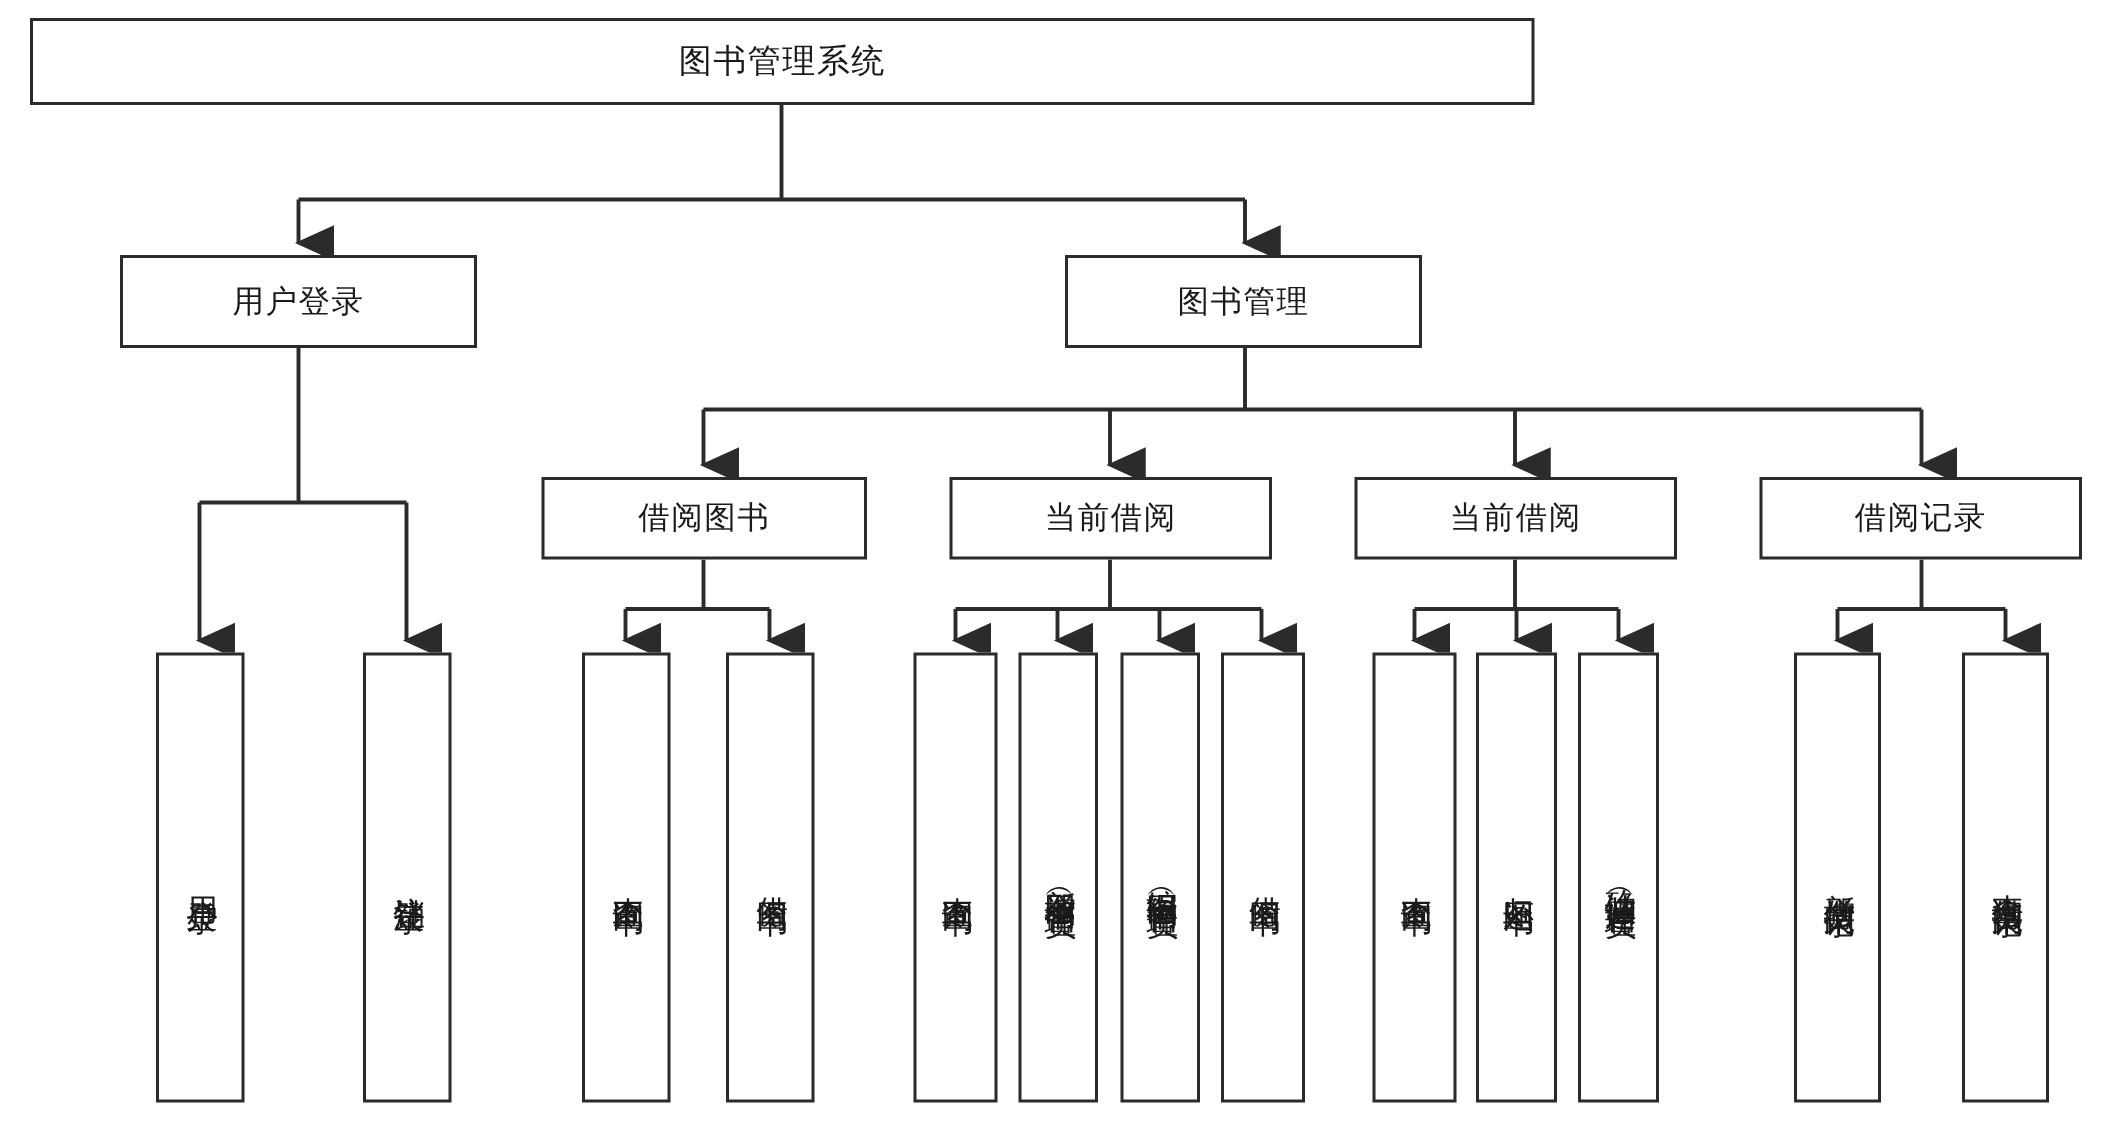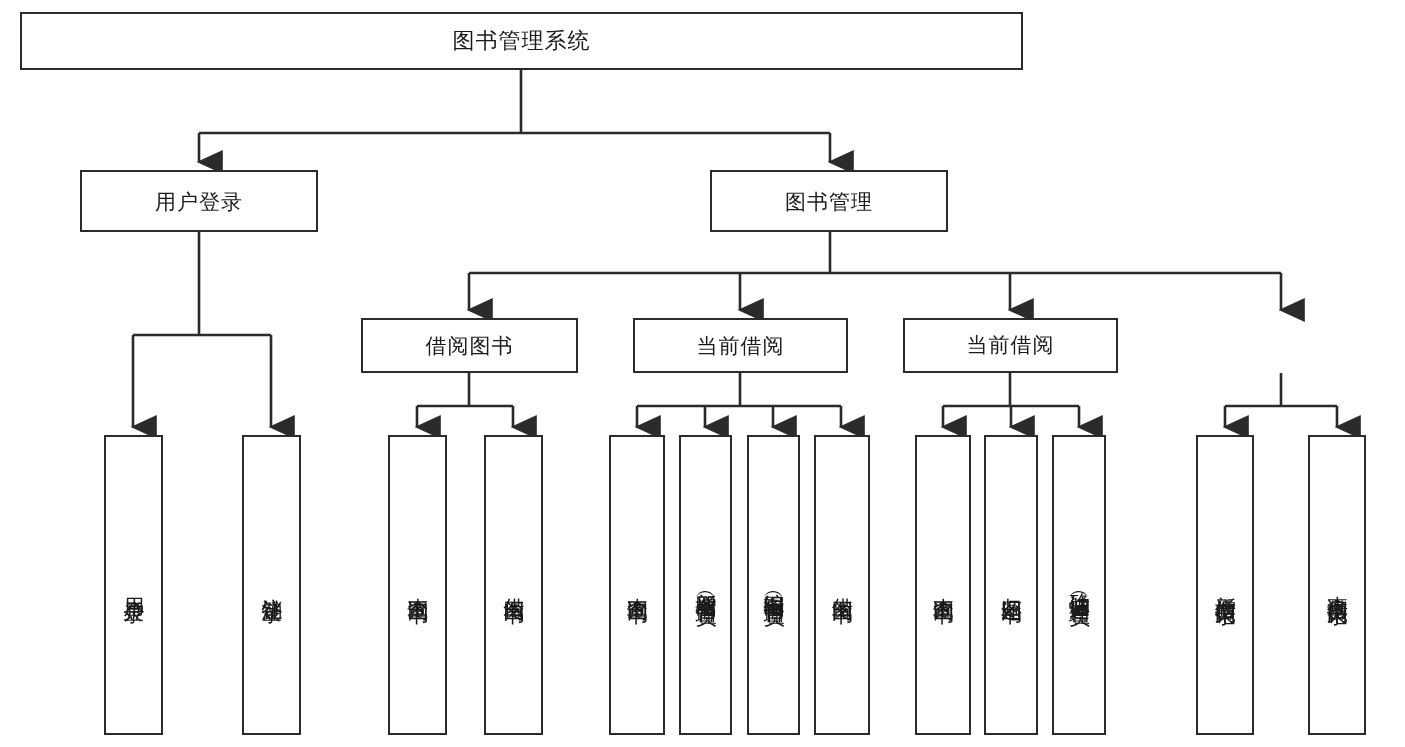--- a/index.html
+++ b/index.html
@@ -115,20 +115,21 @@
   </svg>
 
   <div class="node horiz root" style="left:20px;top:12px;width:1003px;height:58px;">图书管理系统</div>
 
   <div class="node horiz" style="left:80px;top:170px;width:238px;height:62px;">用户登录</div>
   <div class="node horiz" style="left:710px;top:170px;width:238px;height:62px;">图书管理</div>
 
   <div class="node horiz" style="left:361px;top:318px;width:217px;height:55px;">借阅图书</div>
   <div class="node horiz" style="left:633px;top:318px;width:215px;height:55px;">当前借阅</div>
   <div class="node horiz" style="left:903px;top:318px;width:215px;height:55px;font-family:Liberation Serif, serif;">当前借阅</div>
+  <div class="node horiz" style="left:1173px;top:318px;width:215px;height:55px;">借阅记录</div>
 
   <div class="node vert" style="left:104px;top:435px;width:59px;height:300px;">
     <span>用户登录</span>
   </div>
   <div class="node vert" style="left:242px;top:435px;width:59px;height:300px;">
     <span>注销登录</span>
   </div>
 
   <div class="node vert" style="left:388px;top:435px;width:59px;height:300px;">
     <span>查询图书</span>

